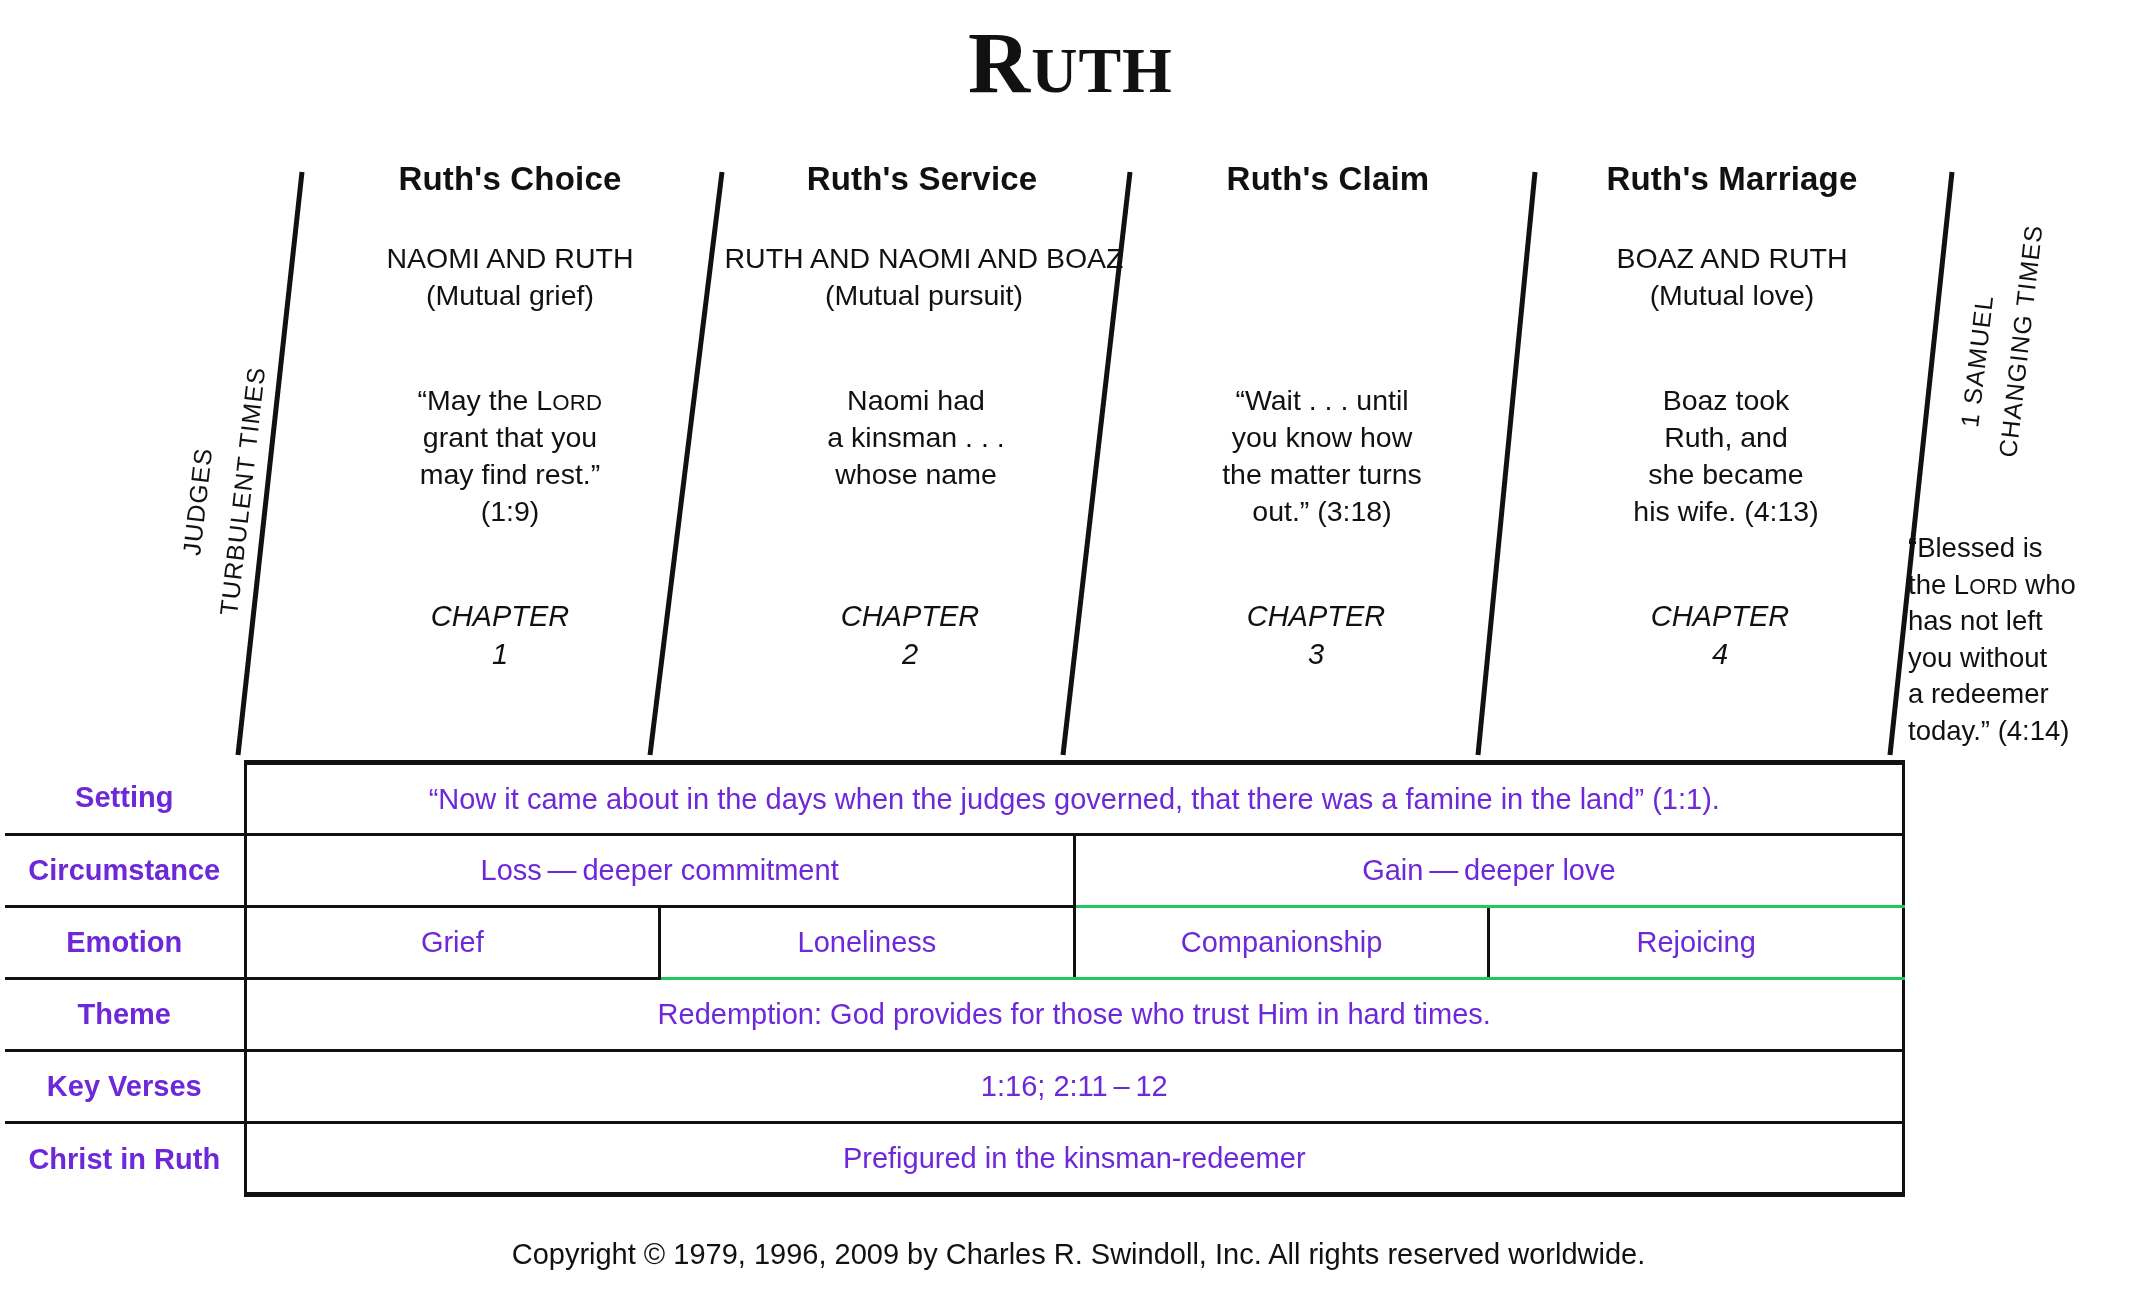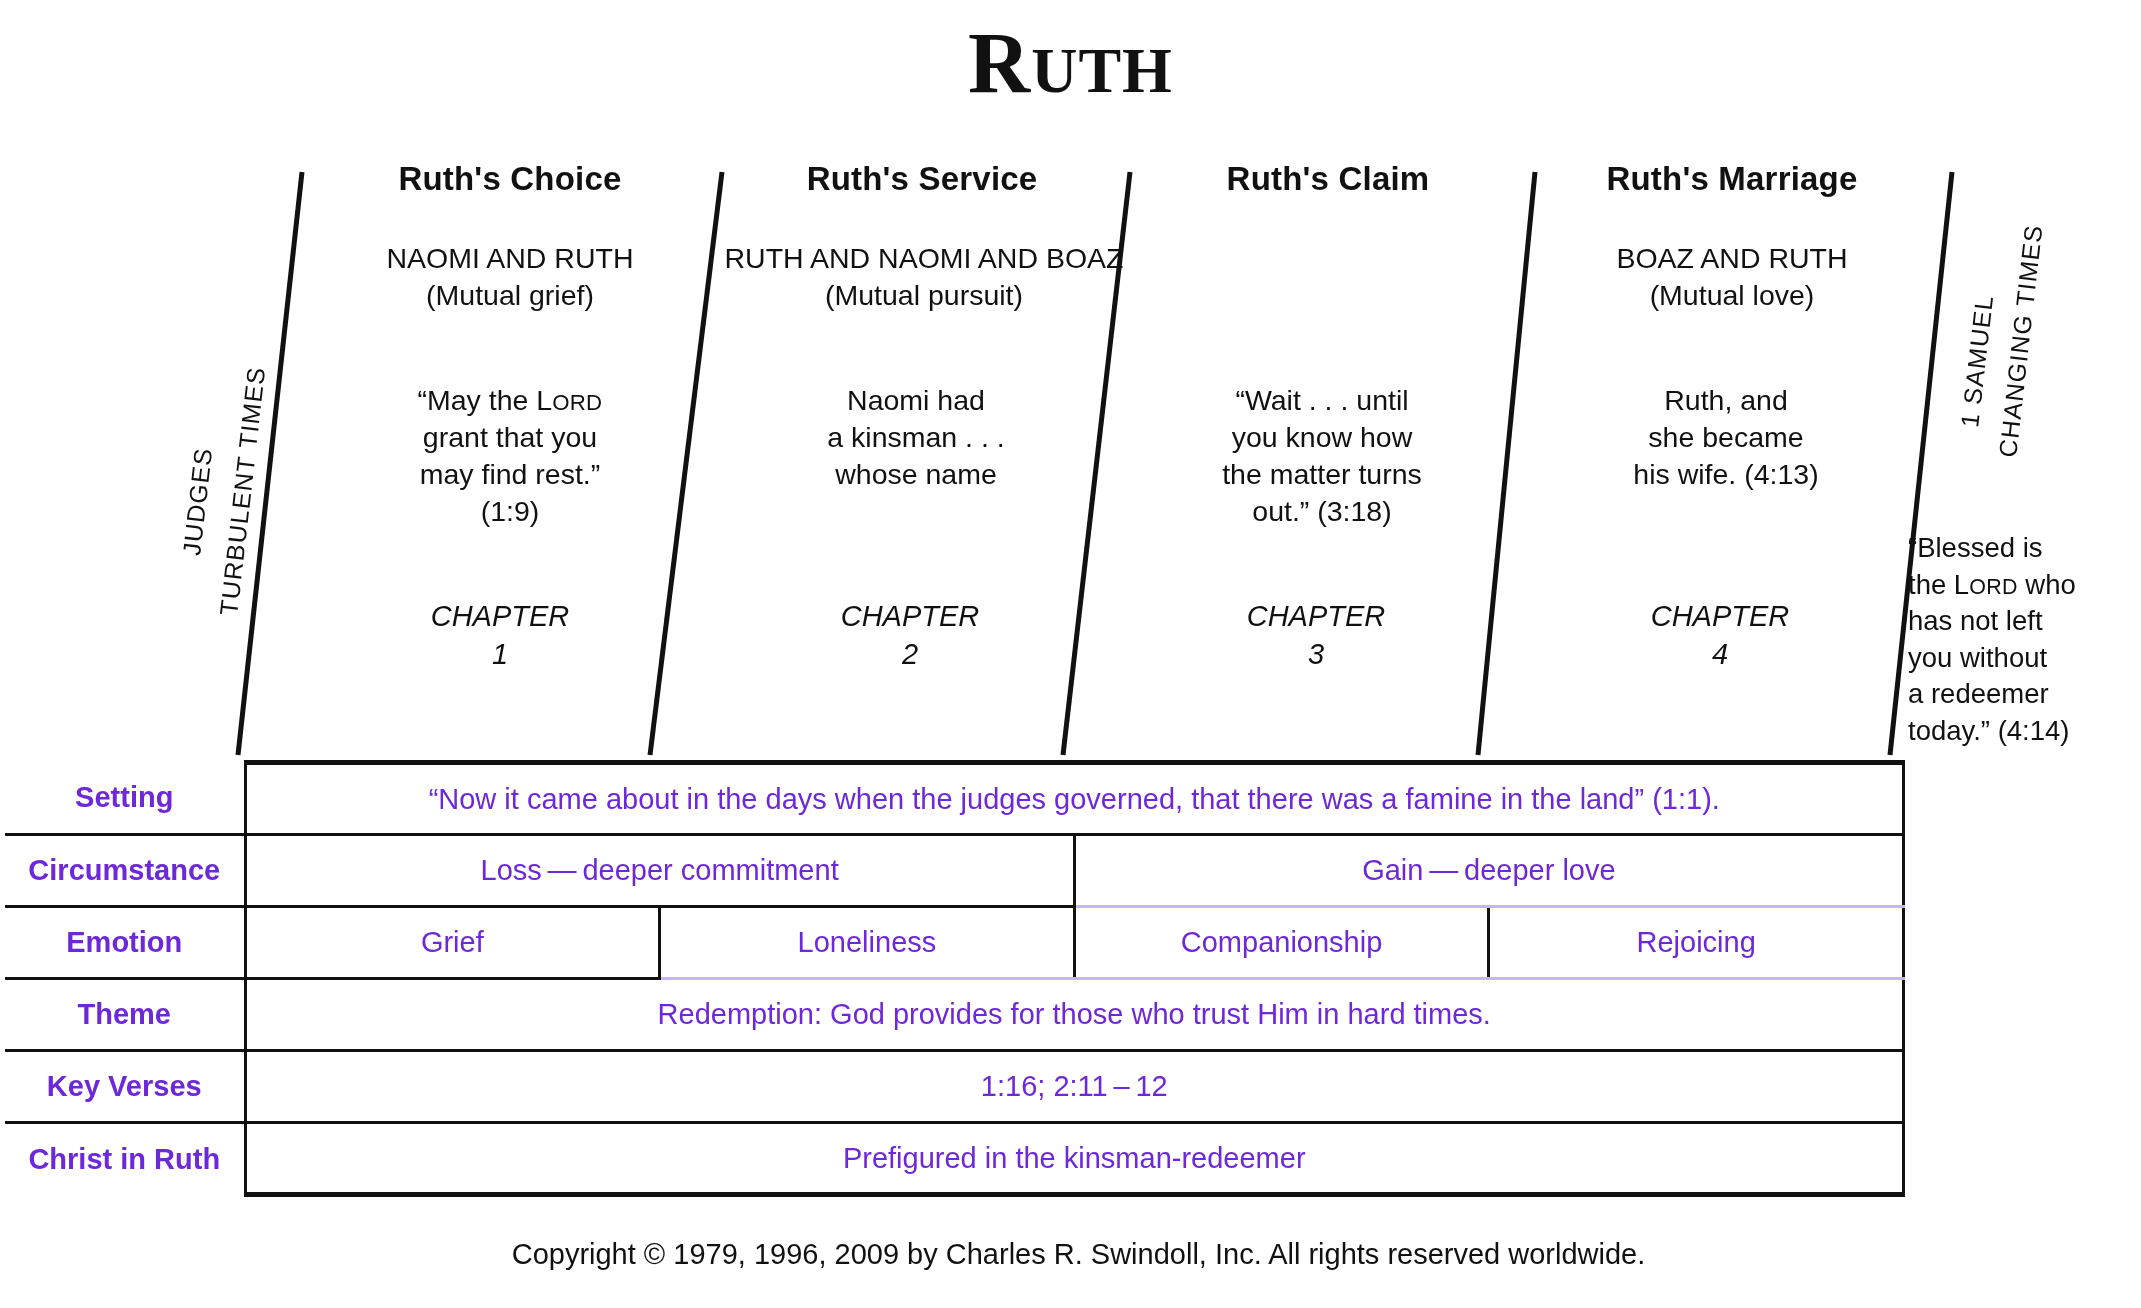--- a/index.html
+++ b/index.html
@@ -105,21 +105,21 @@
     padding-right: 14px;
     border: none;
     border-bottom: 3px solid #111;
   }
   td.rowlabel.first { border-top: none; }
   td.cell {
     border-left: 3px solid #111;
     border-right: 3px solid #111;
     border-bottom: 3px solid #111;
   }
-  td.cellmid { border-right: 3px solid #111; border-bottom: 3px solid #c4b5fd; border-left:none;}
+  td.cellmid { border-right: 3px solid #111; border-bottom: 3px solid #22c55e; border-left:none;}
   tr.firstrow td.cell, tr.firstrow td.cellmid { border-top: 5px solid #111; }
   tr.lastrow td.cell, tr.lastrow td.cellmid { border-bottom: 5px solid #111; }
   tr.lastrow td.rowlabel { border-bottom: none; }
 
   .copyright {
     position: absolute;
     left: 0; top: 1238px;
     width: 2141px;
     text-align: center;
     font-size: 29px;
@@ -206,20 +206,21 @@
       <div>CHAPTER</div>
       <div>3</div>
     </div>
 
     <div class="coltitle" style="left:1522px; top:10px; width:420px;">Ruth's Marriage</div>
     <div class="colblock" style="left:1522px; top:90px; width:420px;">
       <div>BOAZ AND RUTH</div>
       <div>(Mutual love)</div>
     </div>
     <div class="colblock quote" style="left:1516px; top:232px; width:420px;">
+      <div>Boaz took</div>
       <div>Ruth, and</div>
       <div>she became</div>
       <div>his wife. (4:13)</div>
     </div>
     <div class="chap" style="left:1510px; top:448px; width:420px;">
       <div>CHAPTER</div>
       <div>4</div>
     </div>
 
     <div class="rightverse" style="left:1908px; top:380px;">

